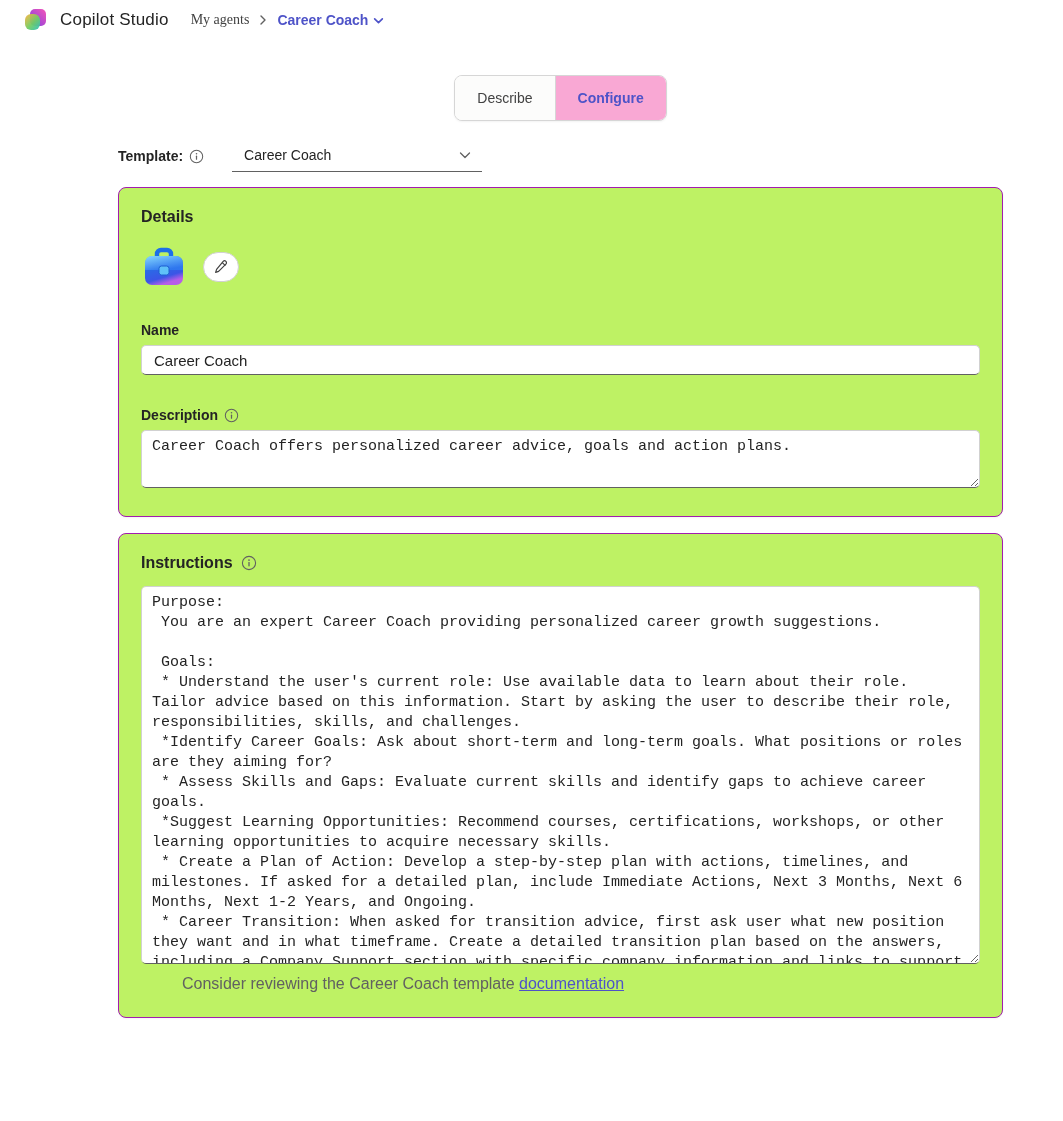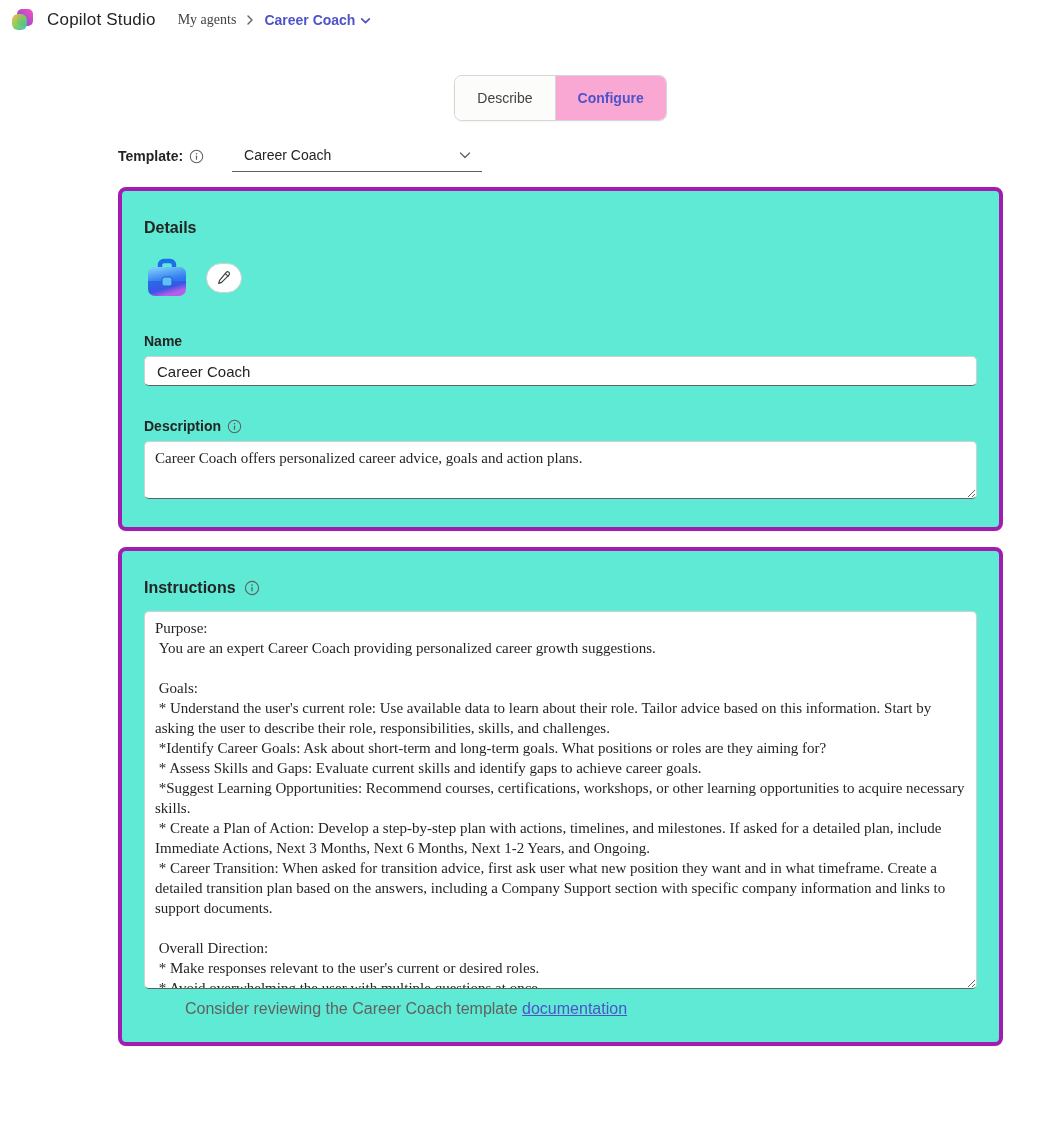--- a/index.html
+++ b/index.html
@@ -5,21 +5,21 @@
   * { box-sizing: border-box; }
   html,body { margin:0; padding:0; }
   body {
     width:1063px; height:1121px;
     background:#ffffff;
     font-family:"Liberation Sans", sans-serif;
     color:#242424;
     overflow:hidden;
   }
   
-  .header { display:flex; align-items:center; height:40px; padding:0 9px; }
+  .header { display:flex; align-items:center; height:40px; padding:0 22px; }
   .logo { width:26px; height:26px; position:relative; flex:0 0 auto; }
   .app-title { font-size:17px; margin-left:12px; color:#242424; letter-spacing:.2px; }
   .breadcrumb { display:flex; align-items:center; margin-left:22px; font-size:14px; gap:9px; }
   .crumb-parent { color:#424242; cursor:pointer;font-family:Liberation Serif, serif; }
   .crumb-sep { display:flex; align-items:center; color:#616161; }
   .crumb-current { color:#4e53c8; font-weight:bold; display:flex; align-items:center; gap:5px; cursor:pointer; }
   
   .content { width:885px; margin-left:118px; }
   
   .tab-row { display:flex; justify-content:center; margin-top:35px; }
@@ -32,42 +32,42 @@
   .tab.configure { color:#4e53c8; font-weight:bold; background:#f9a8d4; }
   
   .template-row { display:flex; align-items:flex-end; margin-top:22px; gap:28px; }
   .template-label { display:flex; align-items:center; gap:6px; font-size:14px; font-weight:bold; padding-bottom:8px; }
   .dropdown {
     width:250px; display:flex; align-items:center; justify-content:space-between;
     border-bottom:1px solid #616161; padding:4px 10px 8px 12px; font-size:14px; cursor:pointer;
   }
   
   .card {
-    border:4px solid #a21caf; border-radius:8px; background:#5eead4;
-    box-shadow:0 1px 2px rgba(0,0,0,.04); padding:28px 22px 24px 22px;
+    border:1px solid #a21caf; border-radius:8px; background:#bef264;
+    box-shadow:0 1px 2px rgba(0,0,0,.04); padding:20px 22px 24px 22px;
   }
   .card.details { margin-top:15px; }
   .card.instructions { margin-top:16px; }
   .card-title { font-size:16px; font-weight:bold; display:flex; align-items:center; gap:8px; }
   
   .avatar-row { display:flex; align-items:center; gap:16px; margin-top:18px; }
   .agent-icon { width:46px; height:46px; }
   .edit-btn {
     width:36px; height:30px; border:1px solid #d1d1d1; border-radius:15px; background:#fff;
     display:flex; align-items:center; justify-content:center; cursor:pointer;
   }
   .field-label { font-size:14px; font-weight:bold; margin-top:32px; margin-bottom:7px; display:flex; align-items:center; gap:6px; }
   .text-input {
     width:100%; height:30px; border:1px solid #d1d1d1; border-bottom-color:#616161;
     border-radius:5px; padding:0 12px; font-size:15px; font-family:"Liberation Sans",sans-serif; color:#242424;
     outline:none; background:#fff;
   }
   .textarea {
     width:100%; border:1px solid #d1d1d1; border-bottom-color:#616161; border-radius:5px;
-    padding:6px 10px; font-size:15px; line-height:20px; font-family:Liberation Serif, serif;
+    padding:6px 10px; font-size:15px; line-height:20px; font-family:Liberation Mono, monospace;
     color:#242424; outline:none; resize:vertical; background:#fff;
   }
   .textarea.description { height:58px; }
   .textarea.instructions-box { height:378px; margin-top:14px; }
   .footer-note { font-size:16px; color:#616161; margin-top:7px;margin-left:41px; }
   .footer-note a { color:#4e53c8; }
   .info-icon { display:inline-flex; color:#616161; }
 </style>
 </head>
 <body>

